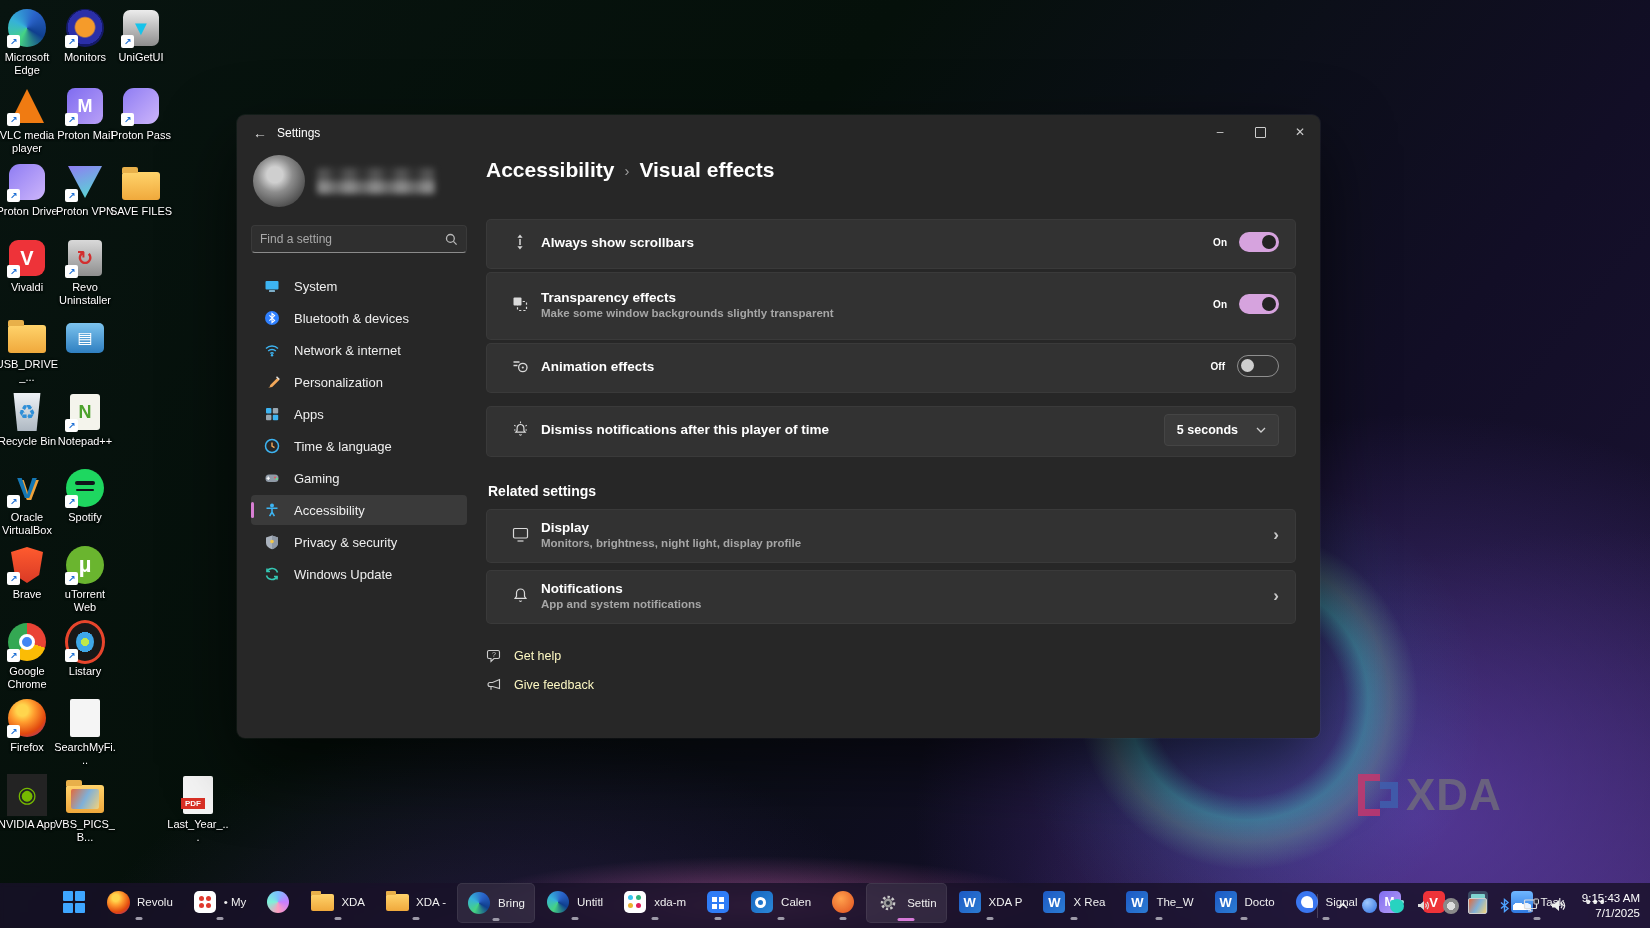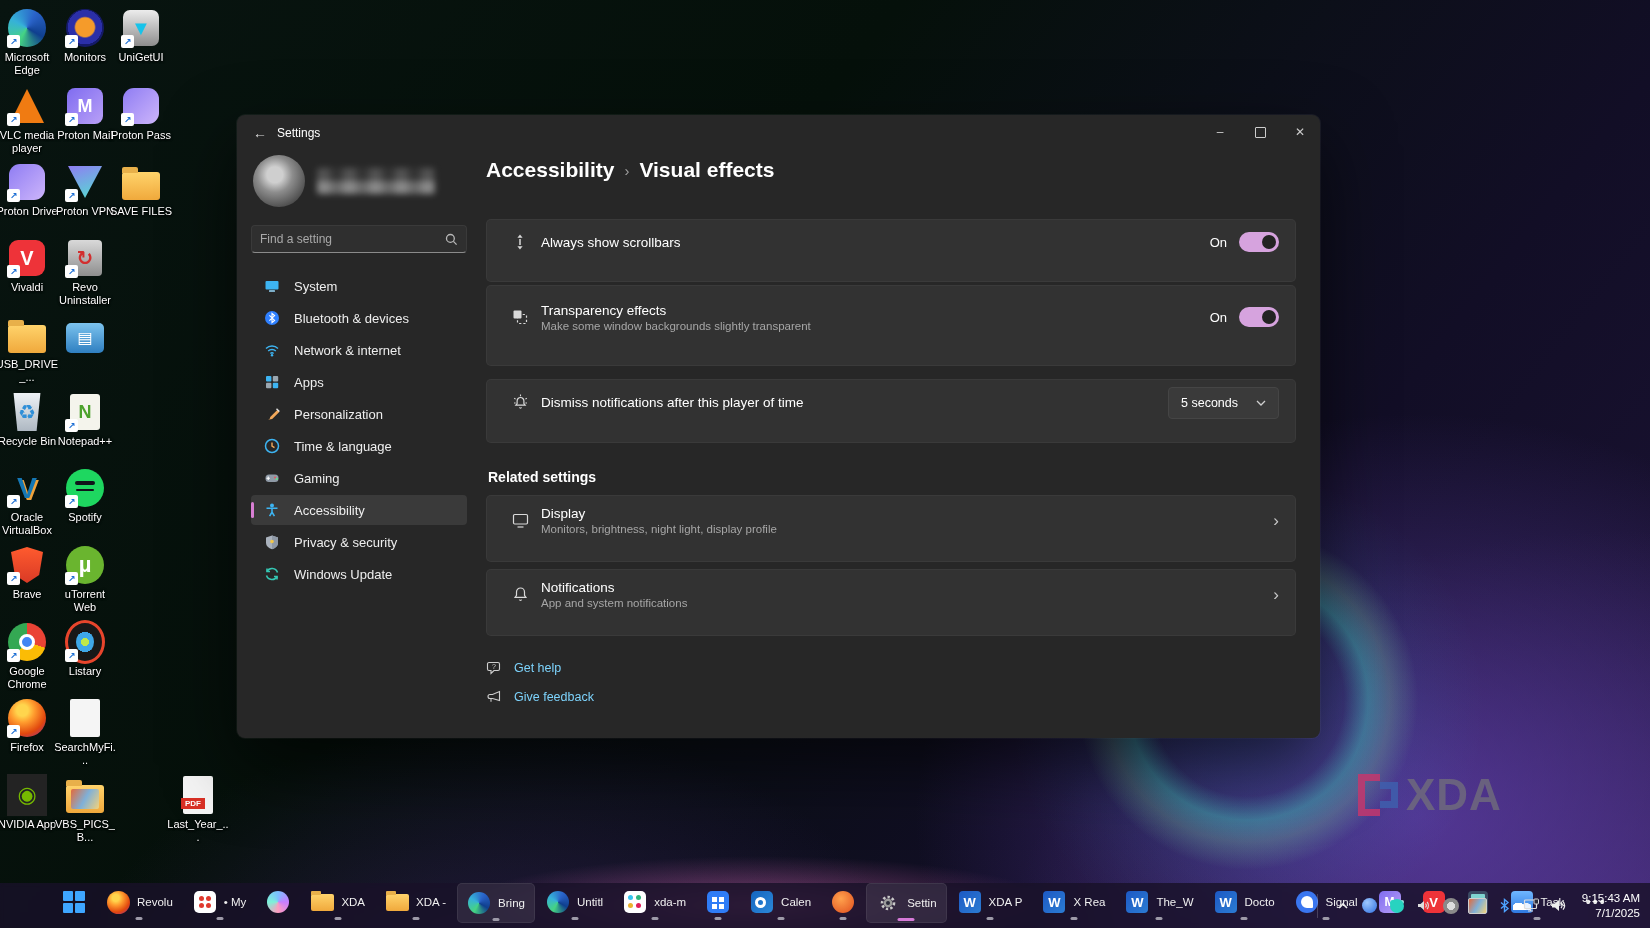--- a/index.html
+++ b/index.html
@@ -78,39 +78,39 @@
   .navitem{position:relative;display:flex;align-items:center;gap:14px;height:30px;margin-bottom:2px;border-radius:4px;padding-left:13px;font-size:13px;color:#eee;}
   .navitem.sel{background:#3a3a3a;}
   .navitem.sel::before{content:"";position:absolute;left:0;top:7px;width:3px;height:16px;border-radius:2px;background:#d97fd4;}
   .navitem svg{flex:0 0 16px;}
 
   
   #main{position:absolute;left:249px;top:36px;width:810px;}
   #crumb{margin-top:7px;font-size:21px;font-weight:700;display:flex;align-items:center;gap:10px;}
   #crumb .sep{color:#a0a0a0;font-size:15px;font-weight:400;}
   #cards{margin-top:37px;}
-  .card{background:#323232;border:1px solid rgba(255,255,255,.045);border-radius:5px;display:flex;align-items:center;padding:0 16px 17px 14px;margin-bottom:3px;}
+  .card{background:#323232;border:1px solid rgba(255,255,255,.045);border-radius:5px;display:flex;align-items:center;padding:0 16px 4px 14px;margin-bottom:3px;font-weight:bold;}
   .ric{width:38px;display:flex;justify-content:center;}
   .rtext{flex:1;padding-left:2px;}
   .rtitle{font-size:13.5px;}
   .rsub{font-size:11.5px;color:#a6a6a6;margin-top:2px;}
   .rright{display:flex;align-items:center;gap:12px;}
-  .state{font-size:13px;}
+  .state{font-size:10px;}
   .toggle{width:40px;height:20px;border-radius:11px;position:relative;}
   .toggle.on{background:#d6a3de;}
   .toggle.on::after{content:"";position:absolute;right:3px;top:3px;width:14px;height:14px;border-radius:50%;background:#232323;}
   .toggle.off{background:transparent;border:1px solid #8f8f8f;}
   .toggle.off::after{content:"";position:absolute;left:3px;top:3px;width:13px;height:13px;border-radius:50%;background:#cfcfcf;}
   .dropdown{display:flex;align-items:center;gap:18px;background:#3a3a3a;border:1px solid #454545;border-radius:4px;height:30px;padding:0 12px;font-size:12.5px;}
   .chev{color:#c7c7c7;font-size:17px;line-height:1;}
   #relhdr{margin:26px 0 10px 2px;font-size:14px;font-weight:700;}
   .relcard{height:48px;margin-bottom:7px;}
   .links{margin-top:24px;}
   .linkrow{display:flex;align-items:center;gap:12px;margin-bottom:13px;}
-  .linkrow span{font-size:12.5px;color:#7dd3fc;}
+  .linkrow span{font-size:12.5px;color:#fef9c3;}
 
   
   #taskbar{position:absolute;left:0;bottom:0;width:1650px;height:45px;background:rgba(24,17,40,.82);
     backdrop-filter:blur(2px);display:flex;align-items:center;}
   #tbitems{position:absolute;left:52px;top:0;height:45px;display:flex;align-items:flex-start;}
   .titem{position:relative;height:38px;margin:0 1px;padding:0 9px;border-radius:5px;display:flex;align-items:center;gap:7px;}
   .titem.boxed{background:rgba(255,255,255,.09);border:1px solid rgba(255,255,255,.07);}
   .tlabel{font-size:11.5px;color:#f0f0f0;white-space:nowrap;}
   .ind{position:absolute;bottom:1px;left:50%;transform:translateX(-50%);width:7px;height:3px;border-radius:2px;background:#9d9aa8;}
   .ind.active{width:17px;background:#d67ad8;}
@@ -403,33 +403,33 @@
           </div>
           <div class="navitem">
             <svg width="16" height="16" viewBox="0 0 16 16">
               <path d="M2 6.5a8.5 8.5 0 0112 0M4.2 9a5.4 5.4 0 017.6 0M6.4 11.4a2.4 2.4 0 013.2 0" fill="none" stroke="#3db4f2" stroke-width="1.4"></path>
               <circle cx="8" cy="13.2" r="1.2" fill="#3db4f2"></circle>
             </svg>
             <span>Network &amp; internet</span>
           </div>
           <div class="navitem">
             <svg width="16" height="16" viewBox="0 0 16 16">
+              <path d="M2 14c3 0 4.2-1 4.2-3L13.5 3.7l2 2L8.2 13c-2 .2-3.2 1-6.2 1z" fill="#f2a85a"></path>
+              <path d="M12.5 2.7l2.8 2.8" stroke="#e2e2e2" stroke-width="1.4"></path>
+            </svg>
+            <span>Personalization</span>
+          </div>
+          <div class="navitem">
+            <svg width="16" height="16" viewBox="0 0 16 16">
               <rect x="2" y="2" width="5.4" height="5.4" rx="1" fill="#3db4f2"></rect>
               <rect x="8.8" y="2" width="5.4" height="5.4" rx="1" fill="#9aa7b1"></rect>
               <rect x="2" y="8.8" width="5.4" height="5.4" rx="1" fill="#9aa7b1"></rect>
               <rect x="8.8" y="8.8" width="5.4" height="5.4" rx="1" fill="#3db4f2"></rect>
             </svg>
             <span>Apps</span>
-          </div>
-          <div class="navitem">
-            <svg width="16" height="16" viewBox="0 0 16 16">
-              <path d="M2 14c3 0 4.2-1 4.2-3L13.5 3.7l2 2L8.2 13c-2 .2-3.2 1-6.2 1z" fill="#f2a85a"></path>
-              <path d="M12.5 2.7l2.8 2.8" stroke="#e2e2e2" stroke-width="1.4"></path>
-            </svg>
-            <span>Personalization</span>
           </div>
           <div class="navitem">
             <svg width="16" height="16" viewBox="0 0 16 16">
               <circle cx="8" cy="8" r="6.5" fill="none" stroke="#3db4f2" stroke-width="1.5"></circle>
               <path d="M8 4.5V8l2.5 1.6" fill="none" stroke="#f2a85a" stroke-width="1.4"></path>
             </svg>
             <span>Time &amp; language</span>
           </div>
           <div class="navitem">
             <svg width="16" height="16" viewBox="0 0 16 16">
@@ -502,20 +502,36 @@
           <div class="rtext">
             <div class="rtitle">Transparency effects</div>
             <div class="rsub">Make some window backgrounds slightly transparent</div>
           </div>
           <div class="rright">
             <span class="state">On</span>
             <div class="toggle on"></div>
           </div>
         </div>
 
+        <div class="card" style="height:44px">
+          <span class="ric">
+            <svg width="18" height="18" viewBox="0 0 18 18">
+                <path d="M2.5 5h6M2.5 8.5h4" stroke="#dadada" stroke-width="1.3" fill="none"></path>
+                <circle cx="11.8" cy="10.5" r="4.2" fill="none" stroke="#dadada" stroke-width="1.3"></circle>
+                <circle cx="11.8" cy="10.5" r="1.1" fill="#dadada"></circle>
+              </svg>
+          </span>
+          <div class="rtext">
+              <div class="rtitle">Animation effects</div>
+            </div>
+          <div class="rright">
+            <span class="state">Off</span>
+            <div class="toggle off"></div>
+          </div>
+        </div>
 
         <div class="card" style="height:45px;margin-top:13px">
           <span class="ric">
             <svg width="19" height="19" viewBox="0 0 19 19">
                 <path d="M9.5 4.5a3.4 3.4 0 013.4 3.4v2.6l1.3 1.7H4.8l1.3-1.7V7.9a3.4 3.4 0 013.4-3.4z" fill="none" stroke="#dadada" stroke-width="1.2"></path>
                 <path d="M8.4 14.4a1.2 1.2 0 002.2 0" stroke="#dadada" stroke-width="1.1" fill="none"></path>
                 <path d="M3.2 5.2l1.4.9M15.8 5.2l-1.4.9M9.5 1.6v1.6M3 10h1.6M14.4 10H16" stroke="#dadada" stroke-width="1.1"></path>
               </svg>
           </span>
           <div class="rtext">

